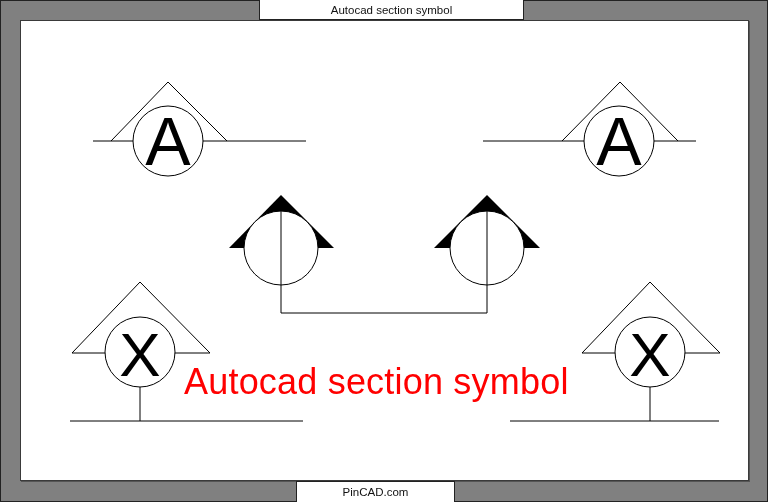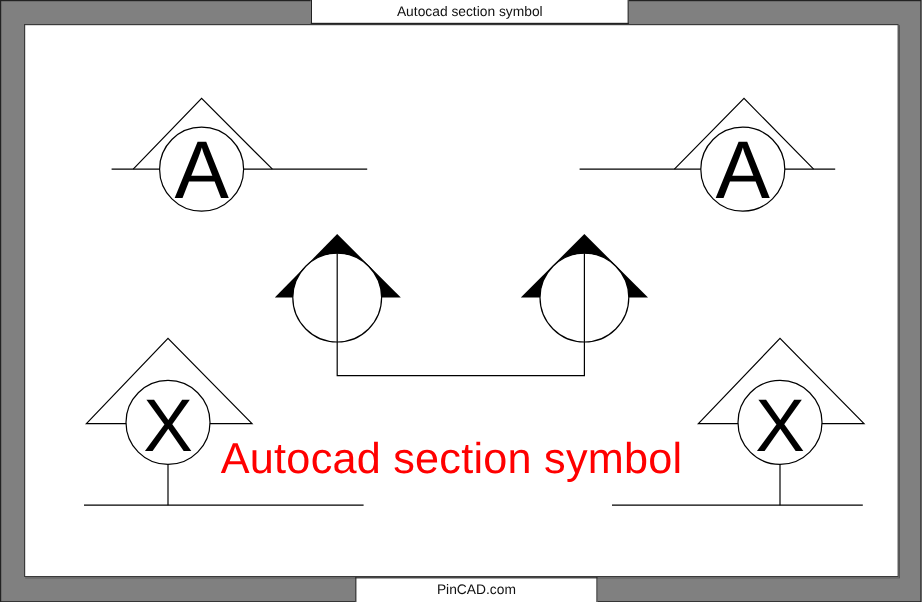--- a/index.html
+++ b/index.html
@@ -39,21 +39,21 @@
       box-sizing: border-box;
       text-align: center;
       font-family: "Liberation Sans", sans-serif;
       font-size: 11.5px;
       line-height: 20px;
       color: #111;
     }
     .footer-box {
       position: absolute;
       left: 296px; top: 481px;
-      width: 202px; height: 21px;
+      width: 159px; height: 21px;
       background: #fff;
       border: 1px solid #222;
       border-bottom: none;
       box-sizing: border-box;
       text-align: center;
       font-family: "Liberation Sans", sans-serif;
       font-size: 11.5px;
       line-height: 20px;
       color: #111;
     }

